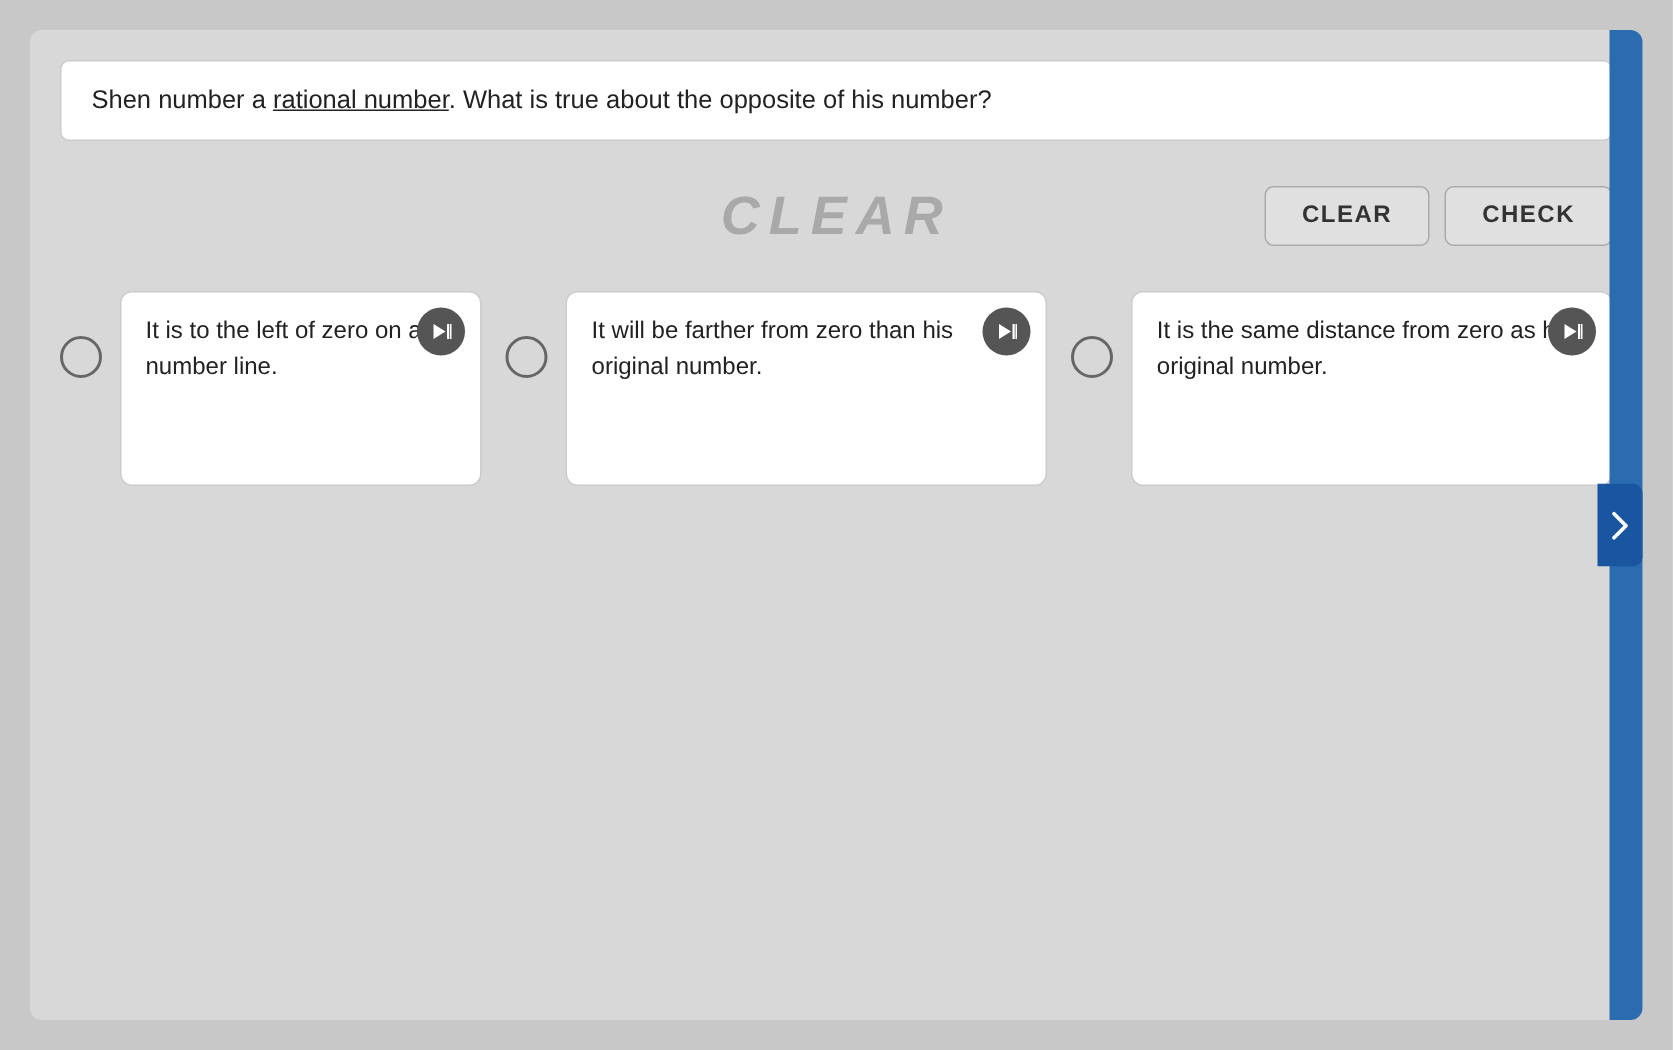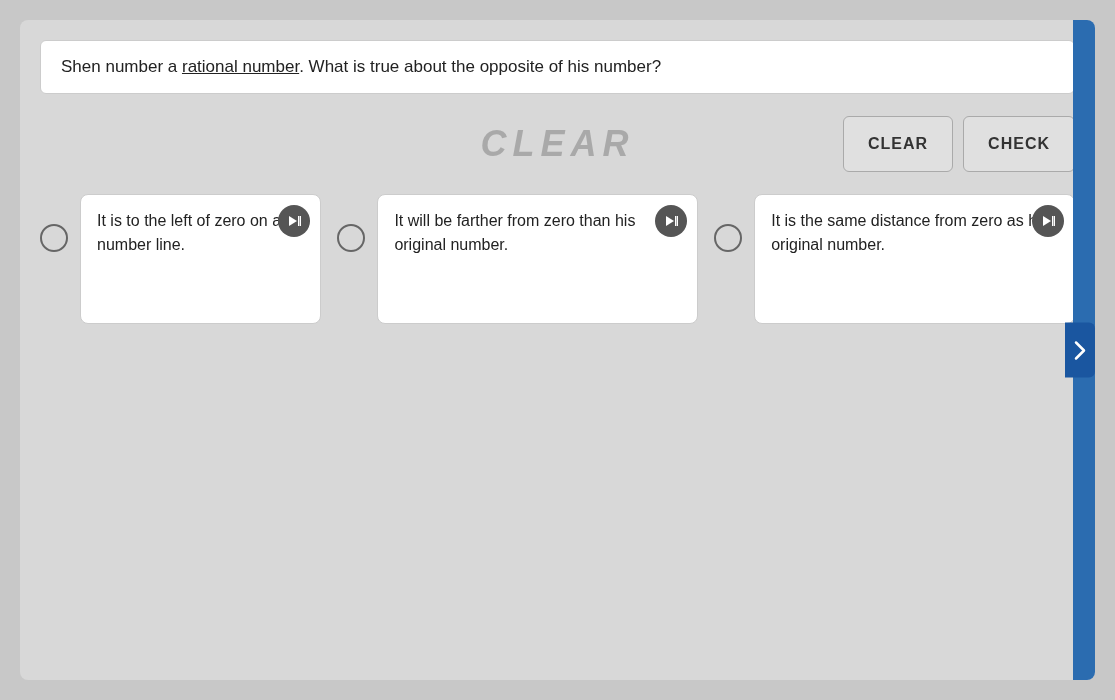--- a/index.html
+++ b/index.html
@@ -79,21 +79,21 @@
       font-weight: bold;
       cursor: pointer;
       color: #333;
       letter-spacing: 1px;
     }
 
     .btn-check {
       background-color: #e0e0e0;
       border: 1px solid #aaa;
       border-radius: 6px;
-      padding: 18px 24px;
+      padding: 2px 24px;
       font-size: 16px;
       font-weight: bold;
       cursor: pointer;
       color: #333;
       letter-spacing: 1px;
     }
 
     .radio-circle {
       width: 28px;
       height: 28px;

